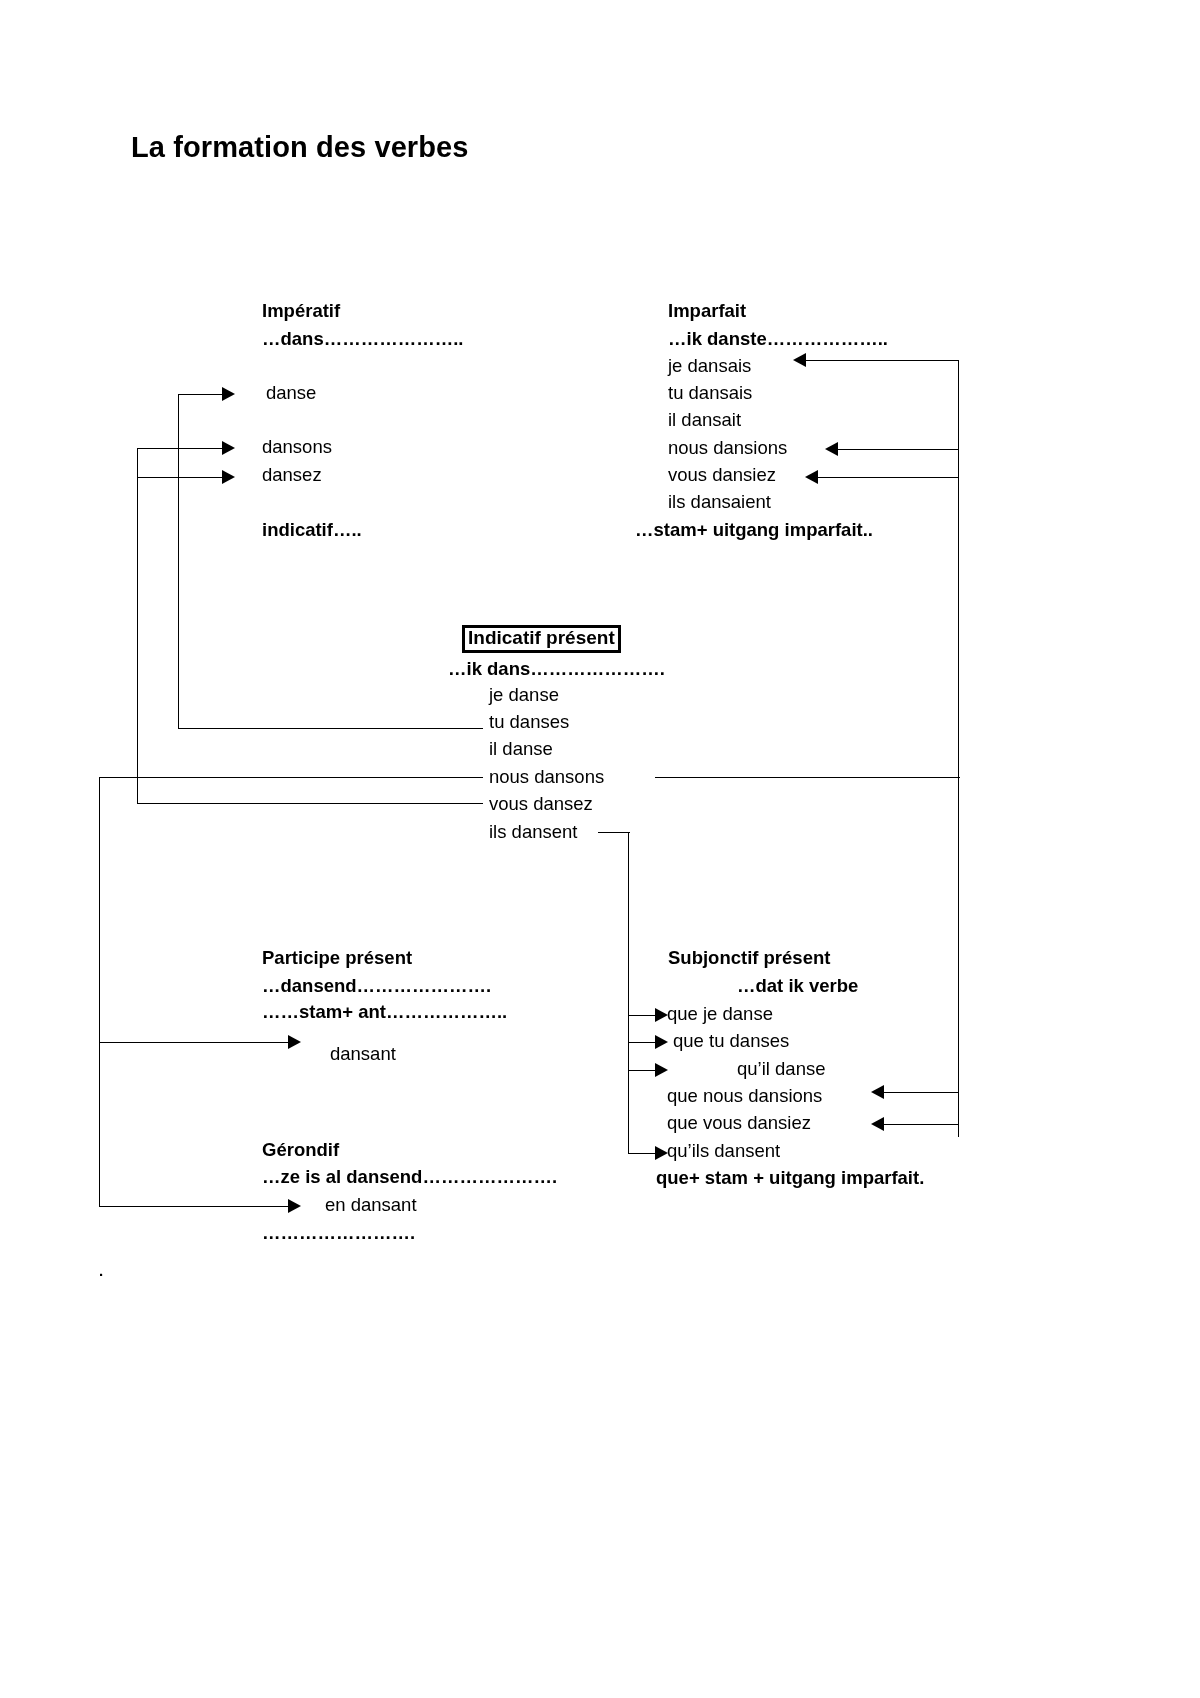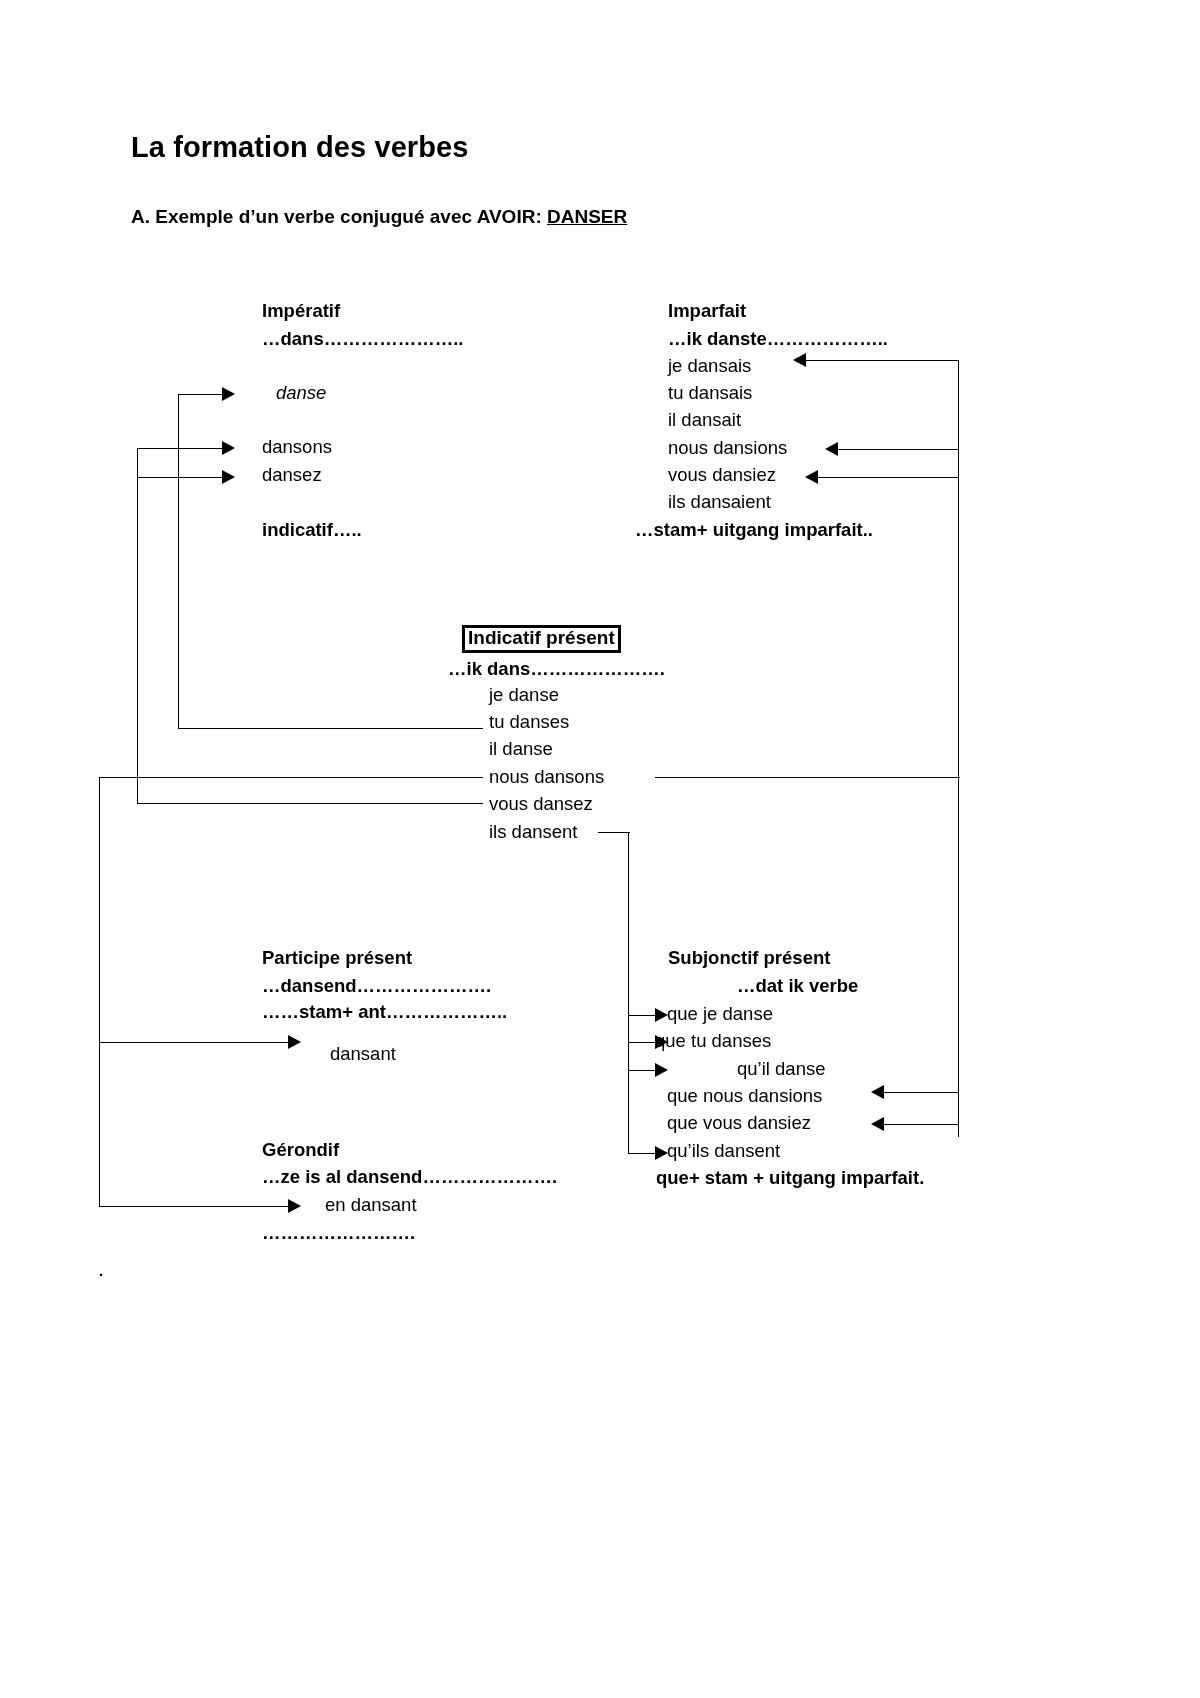--- a/index.html
+++ b/index.html
@@ -104,28 +104,25 @@
     border-right: 13px solid #000;
   }
 </style>
 </head>
 <body>
 
 <div id="page">
 
   <div class="doc-title">La formation des verbes</div>
 
-  <div class="doc-subtitle">
-    <span>A. Exemple d’un verbe conjugué avec AVOIR: </span><span class="underlined">DANSER</span>
-  </div>
 
   <div class="tline b" style="left:262px; top:302px;">Impératif</div>
   <div class="tline b" style="left:262px; top:330px;">…dans…………………..</div>
 
-  <div class="tline" style="left:276px; top:384px;font-style:italic;">danse</div>
+  <div class="tline" style="left:266px; top:384px;">danse</div>
   <div class="tline" style="left:262px; top:438px;">dansons</div>
   <div class="tline" style="left:262px; top:466px;">dansez</div>
 
   <div class="tline b" style="left:262px; top:521px;text-align:center;">indicatif…..</div>
 
   <div class="tline b" style="left:668px; top:302px;">Imparfait</div>
   <div class="tline b" style="left:668px; top:330px;">…ik danste………………..</div>
 
   <div class="tline" style="left:668px; top:357px;">je dansais</div>
   <div class="tline" style="left:668px; top:384px;">tu dansais</div>
@@ -153,21 +150,21 @@
 
   <div class="tline b" style="left:262px; top:1141px;">Gérondif</div>
   <div class="tline b" style="left:262px; top:1168px;">…ze is al dansend………………….</div>
   <div class="tline" style="left:325px; top:1196px;">en dansant</div>
   <div class="tline b" style="left:262px; top:1224px;">…………………….</div>
 
   <div class="tline b" style="left:668px; top:949px;">Subjonctif présent</div>
   <div class="tline b" style="left:737px; top:977px;">…dat ik verbe</div>
 
   <div class="tline" style="left:667px; top:1005px;">que je danse</div>
-  <div class="tline" style="left:655px; top:1032px;text-align:center;">que tu danses</div>
+  <div class="tline" style="left:673px; top:1032px;text-align:center;">que tu danses</div>
   <div class="tline" style="left:737px; top:1060px;">qu’il danse</div>
   <div class="tline" style="left:667px; top:1087px;">que nous dansions</div>
   <div class="tline" style="left:667px; top:1114px;">que vous dansiez</div>
   <div class="tline" style="left:667px; top:1142px;">qu’ils dansent</div>
 
   <div class="tline b" style="left:656px; top:1169px;">que+ stam + uitgang imparfait.</div>
 
   <div class="hline" style="left:655px; top:777px; width:305px;"></div>
   <div class="vline" style="left:958px; top:360px; height:418px;"></div>
 

